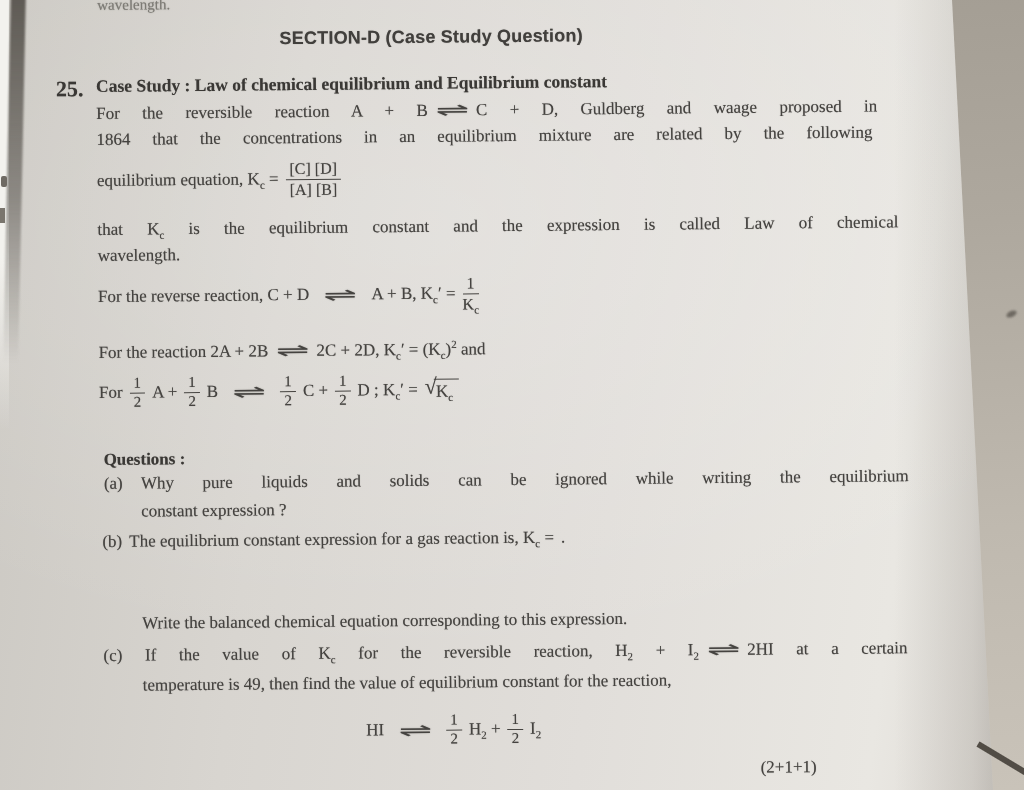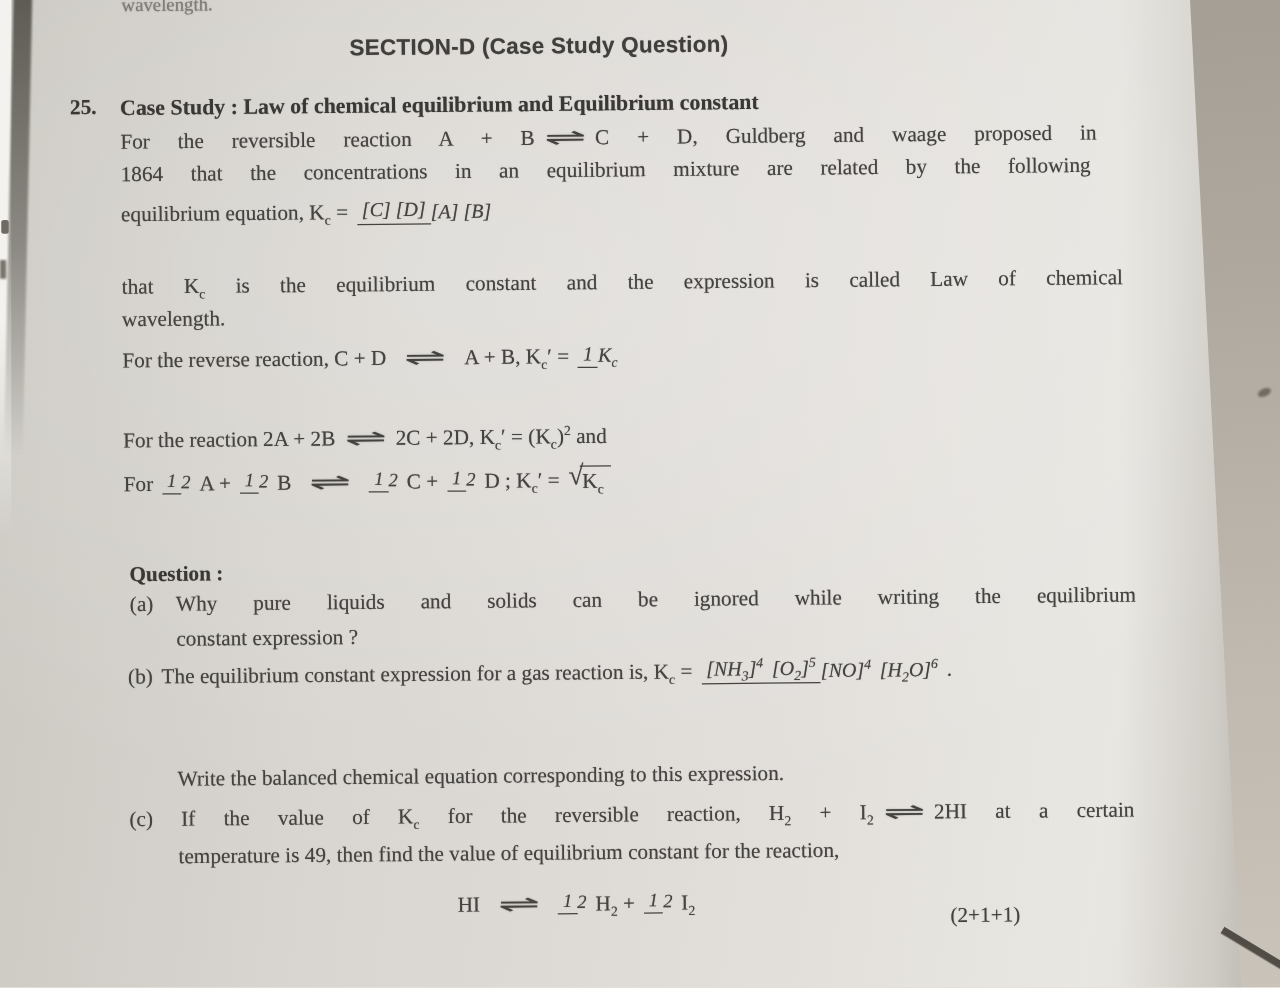--- a/index.html
+++ b/index.html
@@ -35,21 +35,21 @@
   .just{text-align:justify;text-align-last:justify;}
   .b{font-weight:bold;color:#3a3835;}
   .faded{color:#7d7b75;text-shadow:0 0 1.2px rgba(125,123,117,0.8);}
   .sect{font-family:"Liberation Sans", sans-serif;font-weight:bold;font-size:18px;letter-spacing:0.2px;color:#413f3c;}
 
   sub{font-size:11px;line-height:0;}
   sup{font-size:11px;line-height:0;}
   .arr{display:inline-block;transform:scaleX(2.35) scaleY(1.05);margin:0 17px;}
   .flexline{display:flex;align-items:center;column-gap:7px;}
   .seg{white-space:pre;}
-  .frac{display:inline-flex;flex-direction:row;align-items:center;line-height:1.12;vertical-align:middle;font-style:italic;}
+  .frac{display:inline-flex;flex-direction:column;align-items:center;line-height:1.12;vertical-align:middle;}
   .frac .fn{border-bottom:1.5px solid #454340;padding:0 4px 1px;}
   .frac .fd{padding-top:1px;}
   .halffrac{font-size:15px;line-height:1.05;}
   .gap{margin-left:7px;}
   .sqrt{display:inline-flex;align-items:flex-start;}
   .sqrt .rsign{font-size:22px;line-height:1;transform:translateY(-3px);}
   .sqrt .rbody{border-top:1.6px solid #454340;padding:2px 6px 0 2px;margin-left:-3px;white-space:pre;}
 </style>
 </head>
 <body>
@@ -63,21 +63,21 @@
 <div class="speck speck2"></div>
 <div class="speck speck3"></div>
 <div class="corner-line"></div>
 
 <div class="content">
 
   <div class="line faded" style="left:101px;top:-7px;font-size:15px;">wavelength.</div>
 
   <div class="line sect" style="left:283px;top:26px;">SECTION-D (Case Study Question)</div>
 
-  <div class="line b" style="left:59px;top:72px;font-size:17px;">25.</div>
+  <div class="line b" style="left:59px;top:72px;font-size:22px;">25.</div>
   <div class="line b" style="left:99px;top:72px;font-size:17.5px;">Case Study : Law of chemical equilibrium and Equilibrium constant</div>
 
   <div class="line wrap just" style="left:99px;top:99px;width:781px;"><span>For the reversible reaction A + B</span><span class="arr">⇌</span><span>C + D, Guldberg and waage proposed in</span></div>
   <div class="line wrap just" style="left:99px;top:126px;width:776px;">1864 that the concentrations in an equilibrium mixture are related by the following</div>
 
   <div class="line flexline" style="left:99px;top:158px;">
     <span class="seg"><span>equilibrium equation, K</span><sub>c</sub> <span>=</span></span>
     <span class="frac" style="font-size:16px;">
       <span class="fn">[C] [D]</span>
       <span class="fd">[A] [B]</span>
@@ -121,33 +121,29 @@
         <span class="fn">1</span>
         <span class="fd">2</span>
       </span>
     <span class="seg"><span>D ; K</span><sub>c</sub><span>′</span> <span>=</span></span>
     <span class="sqrt">
         <span class="rsign">√</span>
         <span class="rbody"><span>K</span><sub>c</sub></span>
       </span>
   </div>
 
-  <div class="line b" style="left:103px;top:446px;">Question :</div>
+  <div class="line b" style="left:103px;top:446px;">Questions :</div>
 
   <div class="line" style="left:103px;top:470px;">(a)</div>
   <div class="line wrap just" style="left:140px;top:470px;width:768px;">Why pure liquids and solids can be ignored while writing the equilibrium</div>
   <div class="line" style="left:140px;top:498px;">constant expression ?</div>
 
   <div class="line flexline" style="left:101px;top:528px;">
     <span class="seg">(b)</span>
     <span class="seg"><span>The equilibrium constant expression for a gas reaction is, K</span><sub>c</sub> <span>=</span></span>
-    <span class="frac" style="font-size:16px;">
-      <span class="fn"><span>[NH</span><sub>3</sub><span>]</span><sup>4</sup><span class="gap">[O</span><sub>2</sub><span>]</span><sup>5</sup></span>
-      <span class="fd"><span>[NO]</span><sup>4</sup><span class="gap">[H</span><sub>2</sub><span>O]</span><sup>6</sup></span>
-    </span>
     <span class="seg">.</span>
   </div>
   <div class="line" style="left:140px;top:610px;">Write the balanced chemical equation corresponding to this expression.</div>
 
   <div class="line wrap just" style="left:101px;top:641px;width:804px;"><span>(c)</span> <span>If the value of K</span><sub>c</sub> <span>for the reversible reaction, H</span><sub>2</sub> <span>+ I</span><sub>2</sub><span class="arr">⇌</span><span>2HI at a certain</span></div>
   <div class="line" style="left:140px;top:672px;">temperature is 49, then find the value of equilibrium constant for the reaction,</div>
 
   <div class="line flexline" style="left:363px;top:712px;">
     <span class="seg">HI</span>
     <span class="arr">⇌</span>
@@ -156,15 +152,15 @@
         <span class="fd">2</span>
       </span>
     <span class="seg"><span>H</span><sub>2</sub> <span>+</span></span>
     <span class="frac halffrac">
         <span class="fn">1</span>
         <span class="fd">2</span>
       </span>
     <span class="seg"><span>I</span><sub>2</sub></span>
   </div>
 
-  <div class="line" style="left:757px;top:725px;">(2+1+1)</div>
+  <div class="line" style="left:757px;top:760px;">(2+1+1)</div>
 
 </div>
 
 </body></html>

